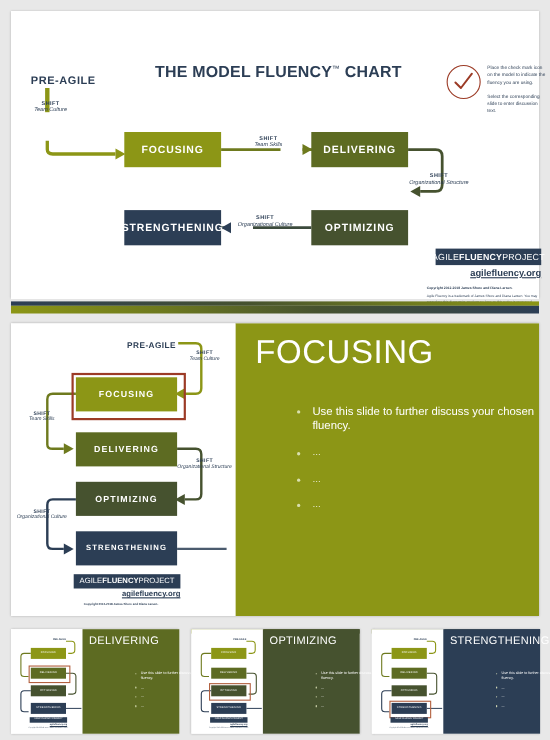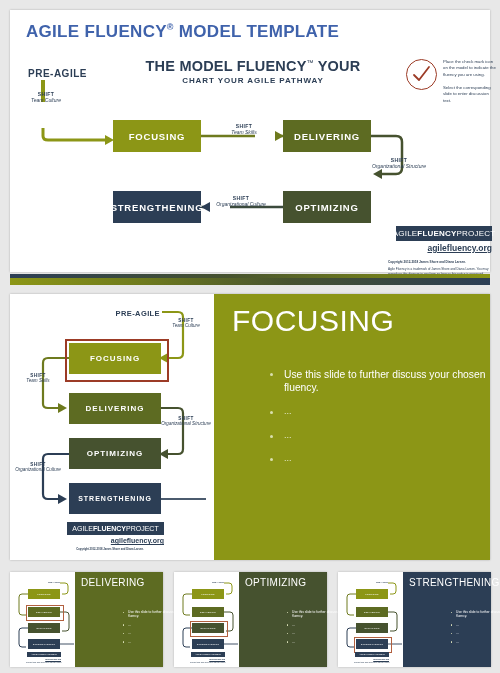--- a/index.html
+++ b/index.html
@@ -123,28 +123,24 @@
   .t-copy{position:absolute;left:10px;top:90px;width:48px;text-align:center;font-size:1.5px;color:#2c3e55;}
   .t-pre{position:absolute;left:14px;top:9px;width:36px;text-align:right;font-size:2.2px;
       color:#2c3e55;font-weight:bold;}
   .t-band{position:absolute;top:0;height:4px;}
 </style>
 </head>
 <body>
 
 <div class="slide" id="slide1">
 
-  <div id="deck-title">
-    <span>AGILE FLUENCY</span><sup>®</sup><span> MODEL TEMPLATE</span>
-  </div>
 
   <div id="s1-title">
-    <span>THE MODEL FLUENCY</span><sup>™</sup><span> YOUR</span>
-  </div>
-  <div id="s1-sub">CHART YOUR AGILE PATHWAY</div>
+    <span>THE MODEL FLUENCY</span><sup>™</sup><span> CHART</span>
+  </div>
 
   <div id="check-circle">
     <svg width="21" height="21" viewBox="0 0 21 21" aria-hidden="true">
       <path d="M3 11 L8 16 L18 3" stroke="#9c3b26" stroke-width="1.8" fill="none" stroke-linecap="round" stroke-linejoin="round"></path>
     </svg>
   </div>
   <div id="note1">Place the check mark icon on the model to indicate the fluency you are using.</div>
   <div id="note2">Select the corresponding slide to enter discussion text.</div>
 
   <div id="preagile">PRE-AGILE</div>

